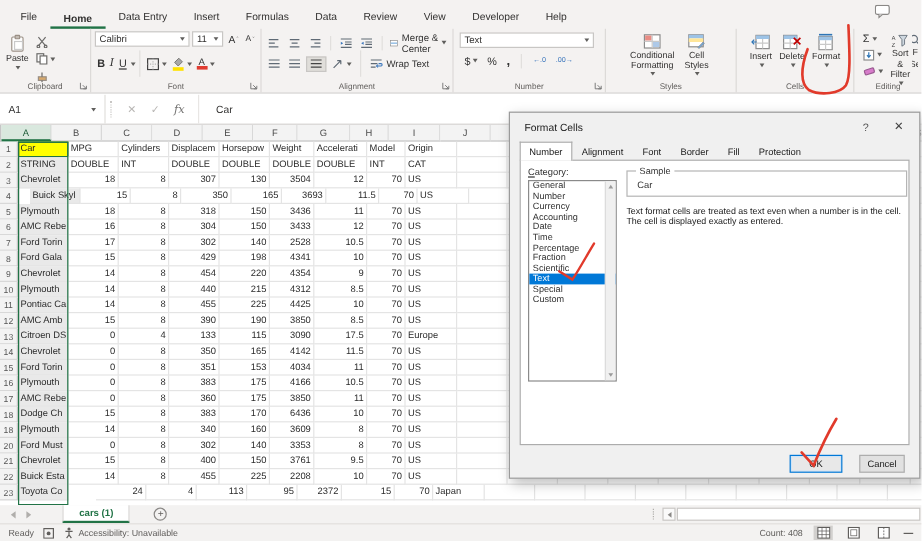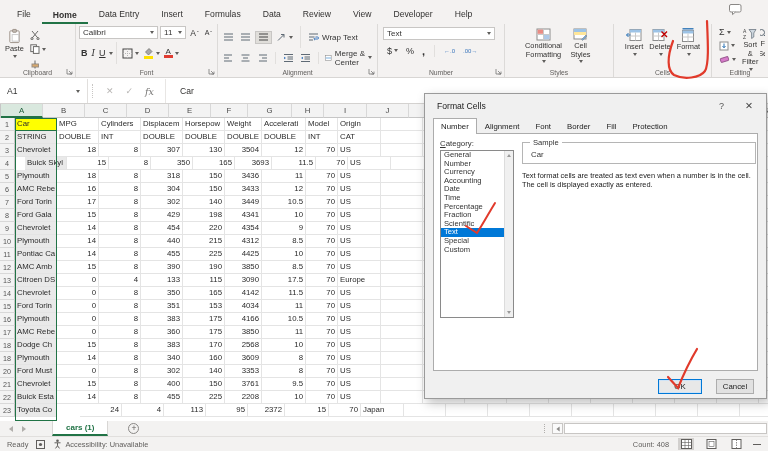--- a/index.html
+++ b/index.html
@@ -225,20 +225,59 @@
       </div>
       <span class="grp-label">Font</span>
       <span class="launcher">
           <svg width="7" height="7" viewBox="0 0 7 7">
             <path d="M1 1 v5 h5 M3 3 l3 3 M6 3.5 V6 H3.5" stroke="#777" fill="none" stroke-width="0.8"></path>
           </svg>
         </span>
     </div>
 
     <div class="group" style="width:160px">
+      <div class="row" style="margin-top:3px;gap:2px">
+        <span class="sbtn">
+            <svg width="11" height="10" viewBox="0 0 11 10">
+              <path d="M1 2 h8 M1 5 h5 M1 8 h8" stroke="#5f6a75"></path>
+            </svg>
+          </span>
+        <span class="sbtn">
+            <svg width="11" height="10" viewBox="0 0 11 10">
+              <path d="M1.5 2 h8 M3 5 h5 M1.5 8 h8" stroke="#5f6a75"></path>
+            </svg>
+          </span>
+        <span class="sbtn">
+            <svg width="11" height="10" viewBox="0 0 11 10">
+              <path d="M2 2 h8 M5 5 h5 M2 8 h8" stroke="#5f6a75"></path>
+            </svg>
+          </span>
+        <span class="vdiv" style="height:12px"></span>
+        <span class="sbtn">
+            <svg width="11" height="10" viewBox="0 0 11 10">
+              <path d="M1 1.5 h9 M4.5 4 h5.5 M4.5 6 h5.5 M1 8.5 h9" stroke="#5f6a75"></path>
+              <path d="M3 5 L1 6.2 V3.8 Z" fill="#3b76bc"></path>
+            </svg>
+          </span>
+        <span class="sbtn">
+            <svg width="11" height="10" viewBox="0 0 11 10">
+              <path d="M1 1.5 h9 M4.5 4 h5.5 M4.5 6 h5.5 M1 8.5 h9" stroke="#5f6a75"></path>
+              <path d="M1 5 L3 6.2 V3.8 Z" fill="#3b76bc"></path>
+            </svg>
+          </span>
+        <span class="vdiv" style="height:12px"></span>
+        <span class="sbtn">
+            <svg width="12" height="10" viewBox="0 0 12 10">
+              <rect x="0.8" y="0.8" width="10.4" height="8.4" fill="#fff" stroke="#8c8c8c"></rect>
+              <rect x="1" y="3.8" width="10" height="2.4" fill="#9dc3e6"></rect>
+            </svg>
+            <span style="margin-left:2px">Merge &amp; Center</span>
+            <span class="caret"></span>
+          </span>
+      </div>
       <div class="row" style="gap:2px">
         <span class="sbtn">
             <svg width="11" height="10" viewBox="0 0 11 10">
               <path d="M1 2 h9 M1 5 h9 M1 8 h9" stroke="#5f6a75"></path>
             </svg>
           </span>
         <span class="sbtn">
             <svg width="11" height="10" viewBox="0 0 11 10">
               <path d="M1 2 h9 M1 5 h9 M1 8 h9" stroke="#5f6a75"></path>
             </svg>
@@ -255,59 +294,20 @@
             <span class="caret"></span>
           </span>
         <span class="vdiv"></span>
         <span class="sbtn">
             <svg width="11" height="10" viewBox="0 0 11 10">
               <path d="M1 2 h9 M1 5 h5.5 M1 8 h4" stroke="#5f6a75"></path>
               <path d="M7.5 5 h2 a1 1 0 0 1 0 2 h-2.5" stroke="#3b76bc" fill="none"></path>
               <path d="M7 5.8 L5.8 7 L7 8.2" stroke="#3b76bc" fill="none"></path>
             </svg>
             <span style="margin-left:2px">Wrap Text</span>
-          </span>
-      </div>
-      <div class="row" style="margin-top:3px;gap:2px">
-        <span class="sbtn">
-            <svg width="11" height="10" viewBox="0 0 11 10">
-              <path d="M1 2 h8 M1 5 h5 M1 8 h8" stroke="#5f6a75"></path>
-            </svg>
-          </span>
-        <span class="sbtn">
-            <svg width="11" height="10" viewBox="0 0 11 10">
-              <path d="M1.5 2 h8 M3 5 h5 M1.5 8 h8" stroke="#5f6a75"></path>
-            </svg>
-          </span>
-        <span class="sbtn">
-            <svg width="11" height="10" viewBox="0 0 11 10">
-              <path d="M2 2 h8 M5 5 h5 M2 8 h8" stroke="#5f6a75"></path>
-            </svg>
-          </span>
-        <span class="vdiv" style="height:12px"></span>
-        <span class="sbtn">
-            <svg width="11" height="10" viewBox="0 0 11 10">
-              <path d="M1 1.5 h9 M4.5 4 h5.5 M4.5 6 h5.5 M1 8.5 h9" stroke="#5f6a75"></path>
-              <path d="M3 5 L1 6.2 V3.8 Z" fill="#3b76bc"></path>
-            </svg>
-          </span>
-        <span class="sbtn">
-            <svg width="11" height="10" viewBox="0 0 11 10">
-              <path d="M1 1.5 h9 M4.5 4 h5.5 M4.5 6 h5.5 M1 8.5 h9" stroke="#5f6a75"></path>
-              <path d="M1 5 L3 6.2 V3.8 Z" fill="#3b76bc"></path>
-            </svg>
-          </span>
-        <span class="vdiv" style="height:12px"></span>
-        <span class="sbtn">
-            <svg width="12" height="10" viewBox="0 0 12 10">
-              <rect x="0.8" y="0.8" width="10.4" height="8.4" fill="#fff" stroke="#8c8c8c"></rect>
-              <rect x="1" y="3.8" width="10" height="2.4" fill="#9dc3e6"></rect>
-            </svg>
-            <span style="margin-left:2px">Merge &amp; Center</span>
-            <span class="caret"></span>
           </span>
       </div>
       <span class="grp-label">Alignment</span>
       <span class="launcher">
           <svg width="7" height="7" viewBox="0 0 7 7">
             <path d="M1 1 v5 h5 M3 3 l3 3 M6 3.5 V6 H3.5" stroke="#777" fill="none" stroke-width="0.8"></path>
           </svg>
         </span>
     </div>
 
@@ -633,21 +633,21 @@
         <div class="cell" style="width: 42px;"></div>
         <div class="cell" style="width: 42px;"></div>
       </div>
       <div class="grow">
         <div class="rn">7</div>
         <div class="cell colA" style="width: 42px;">Ford Torin</div>
         <div class="cell num" style="width: 42px;">17</div>
         <div class="cell num" style="width: 42px;">8</div>
         <div class="cell num" style="width: 42px;">302</div>
         <div class="cell num" style="width: 42px;">140</div>
-        <div class="cell num" style="width: 37px;">3449</div>
+        <div class="cell num" style="width: 37px;">2528</div>
         <div class="cell num" style="width: 44px;">10.5</div>
         <div class="cell num" style="width: 32px;">70</div>
         <div class="cell" style="width: 43px;">US</div>
         <div class="cell" style="width: 42px;"></div>
         <div class="cell" style="width: 42px;"></div>
         <div class="cell" style="width: 42px;"></div>
         <div class="cell" style="width: 42px;"></div>
         <div class="cell" style="width: 42px;"></div>
         <div class="cell" style="width: 42px;"></div>
         <div class="cell" style="width: 42px;"></div>
@@ -875,21 +875,21 @@
         <div class="cell" style="width: 42px;"></div>
         <div class="cell" style="width: 42px;"></div>
       </div>
       <div class="grow">
         <div class="rn">18</div>
         <div class="cell colA" style="width: 42px;">Dodge Ch</div>
         <div class="cell num" style="width: 42px;">15</div>
         <div class="cell num" style="width: 42px;">8</div>
         <div class="cell num" style="width: 42px;">383</div>
         <div class="cell num" style="width: 42px;">170</div>
-        <div class="cell num" style="width: 37px;">2568</div>
+        <div class="cell num" style="width: 37px;">6436</div>
         <div class="cell num" style="width: 44px;">10</div>
         <div class="cell num" style="width: 32px;">70</div>
         <div class="cell" style="width: 43px;">US</div>
         <div class="cell" style="width: 42px;"></div>
         <div class="cell" style="width: 42px;"></div>
         <div class="cell" style="width: 42px;"></div>
         <div class="cell" style="width: 42px;"></div>
         <div class="cell" style="width: 42px;"></div>
         <div class="cell" style="width: 42px;"></div>
         <div class="cell" style="width: 42px;"></div>

